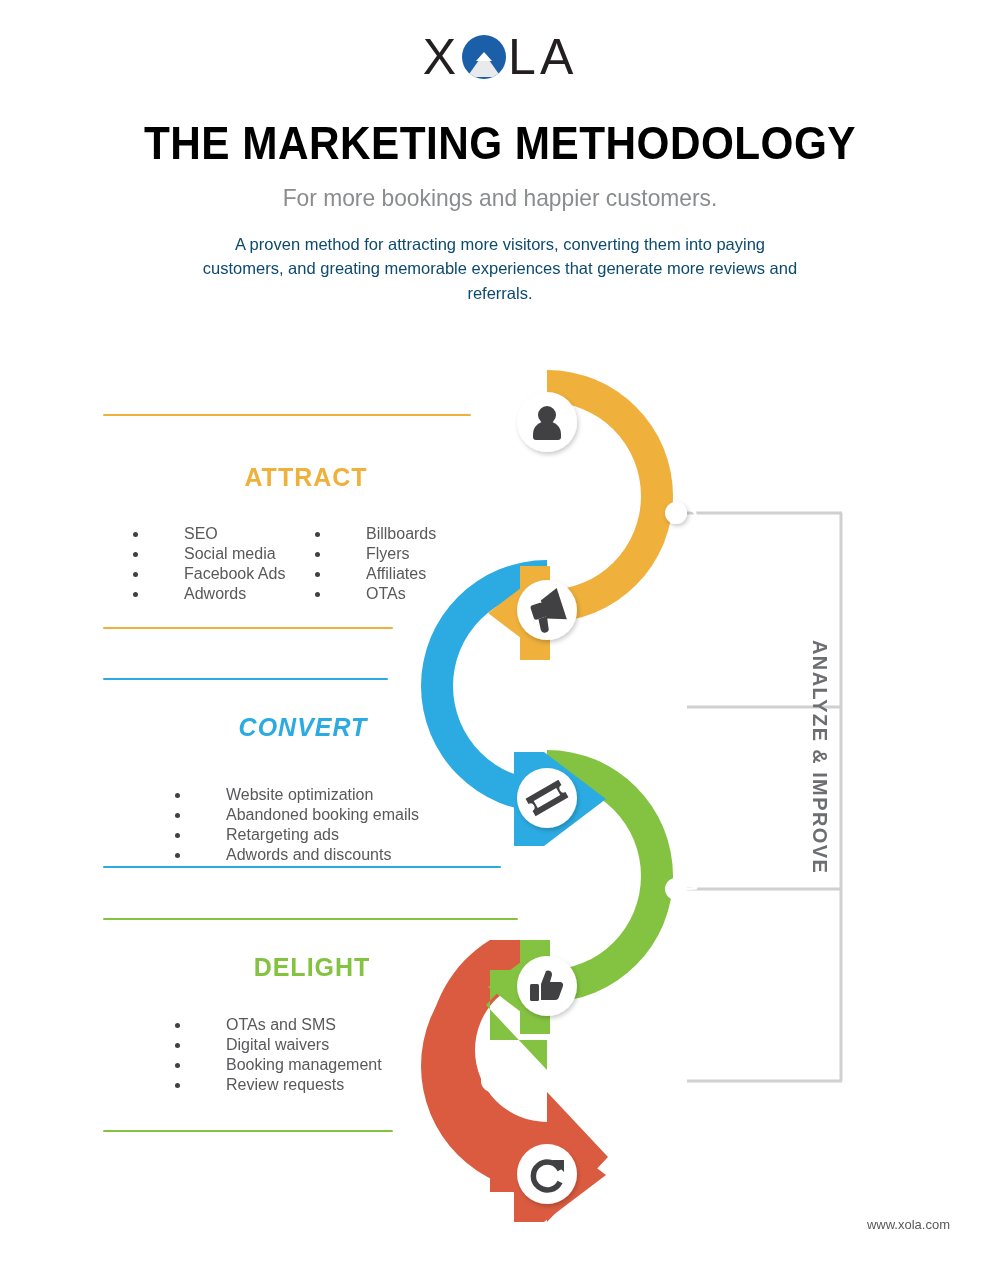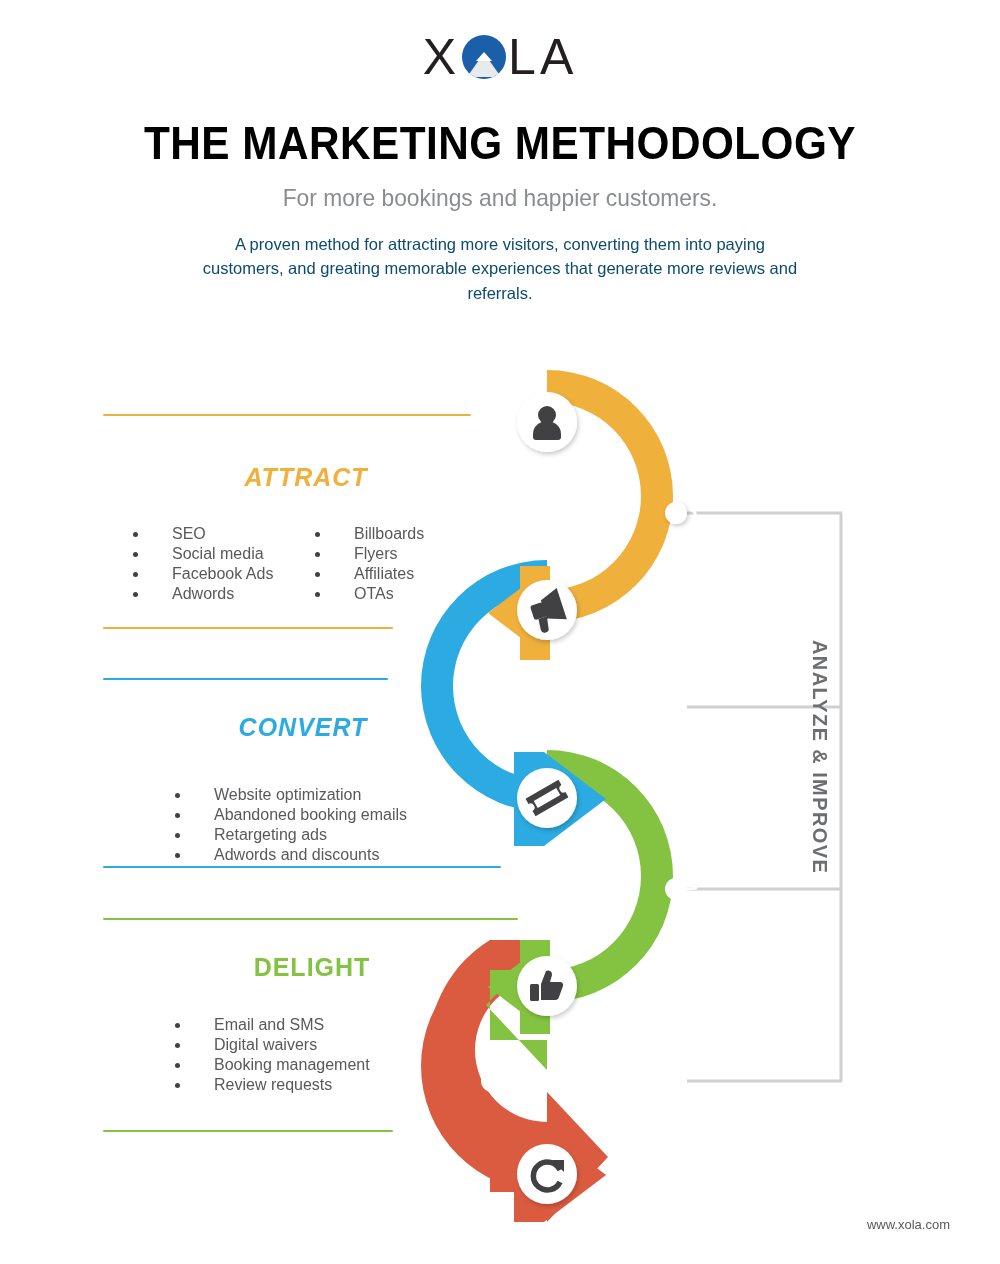--- a/index.html
+++ b/index.html
@@ -61,21 +61,21 @@
   .stage-title{
     position:absolute;font-size:25px;font-weight:bold;letter-spacing:1px;
     text-align:center;
   }
 
   
   .twocol{position:absolute;display:flex;}
   .col{display:flex;flex-direction:column;}
   .bitem{display:flex;align-items:center;height:20px;}
   .bitem .dot{width:5px;height:5px;border-radius:50%;background:#414042;flex:0 0 auto;}
-  .bitem .txt{margin-left:34px;white-space:nowrap;}
+  .bitem .txt{margin-left:46px;white-space:nowrap;}
 
   
   #flow{position:absolute;left:380px;top:370px;}
 
   
   #bracket{position:absolute;left:660px;top:495px;}
   #analyze-label{
     position:absolute;left:831px;top:640px;
     width:320px;
     font-size:20px;font-weight:bold;letter-spacing:1.4px;color:#6d6e71;
@@ -101,21 +101,21 @@
         <span>LA</span>
     </span>
   </div>
 
   <div id="main-title">THE MARKETING METHODOLOGY</div>
   <div id="subtitle">For more bookings and happier customers.</div>
   <div id="description">A proven method for attracting more visitors, converting them into paying customers, and greating memorable experiences that generate more reviews and referrals.</div>
 
   <div class="stage">
     <div class="rule" style="left:103px;top:414px;width:368px;background:#EFB03C;"></div>
-    <div class="stage-title" style="left:103px;top:463px;width:406px;color:#EFB03C;font-style:italic;">ATTRACT</div>
+    <div class="stage-title" style="left:103px;top:463px;width:406px;color:#EFB03C;">ATTRACT</div>
     <div class="twocol" style="left:133px;top:524px;">
       <div class="col" style="width:182px;">
         <div class="bitem">
             <span class="dot"></span>
             <span class="txt">SEO</span>
           </div>
         <div class="bitem">
             <span class="dot"></span>
             <span class="txt">Social media</span>
           </div>
@@ -176,21 +176,21 @@
     <div class="rule" style="left:103px;top:866px;width:398px;background:#2CABE2;"></div>
   </div>
 
   <div class="stage">
     <div class="rule" style="left:103px;top:918px;width:415px;background:#84C341;"></div>
     <div class="stage-title" style="left:103px;top:953px;width:418px;color:#84C341;">DELIGHT</div>
     <div class="twocol" style="left:175px;top:1015px;">
       <div class="col">
         <div class="bitem">
             <span class="dot"></span>
-            <span class="txt">Email and SMS</span>
+            <span class="txt">OTAs and SMS</span>
           </div>
         <div class="bitem">
             <span class="dot"></span>
             <span class="txt">Digital waivers</span>
           </div>
         <div class="bitem">
             <span class="dot"></span>
             <span class="txt">Booking management</span>
           </div>
         <div class="bitem">

